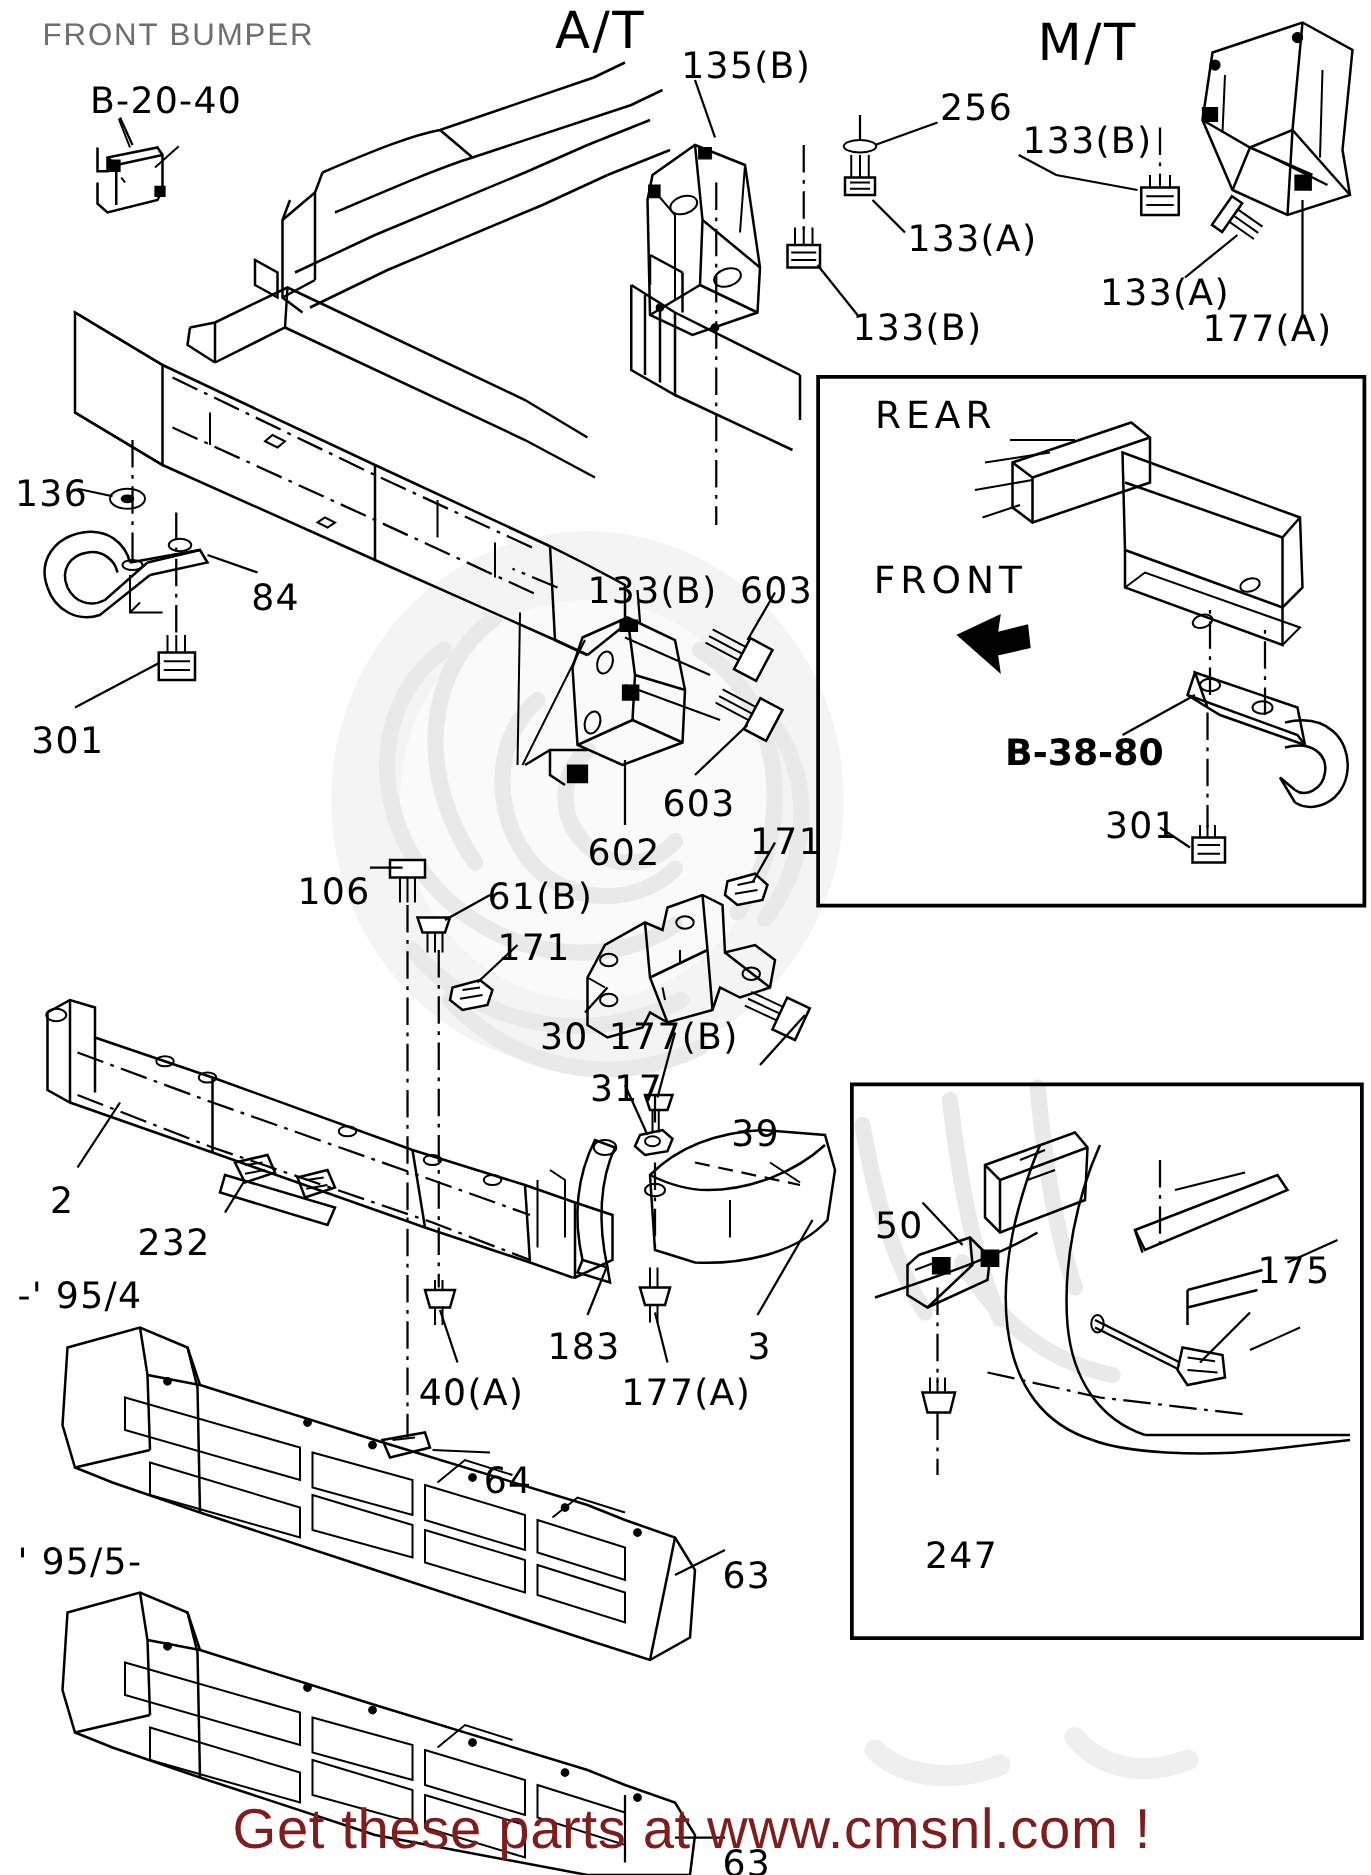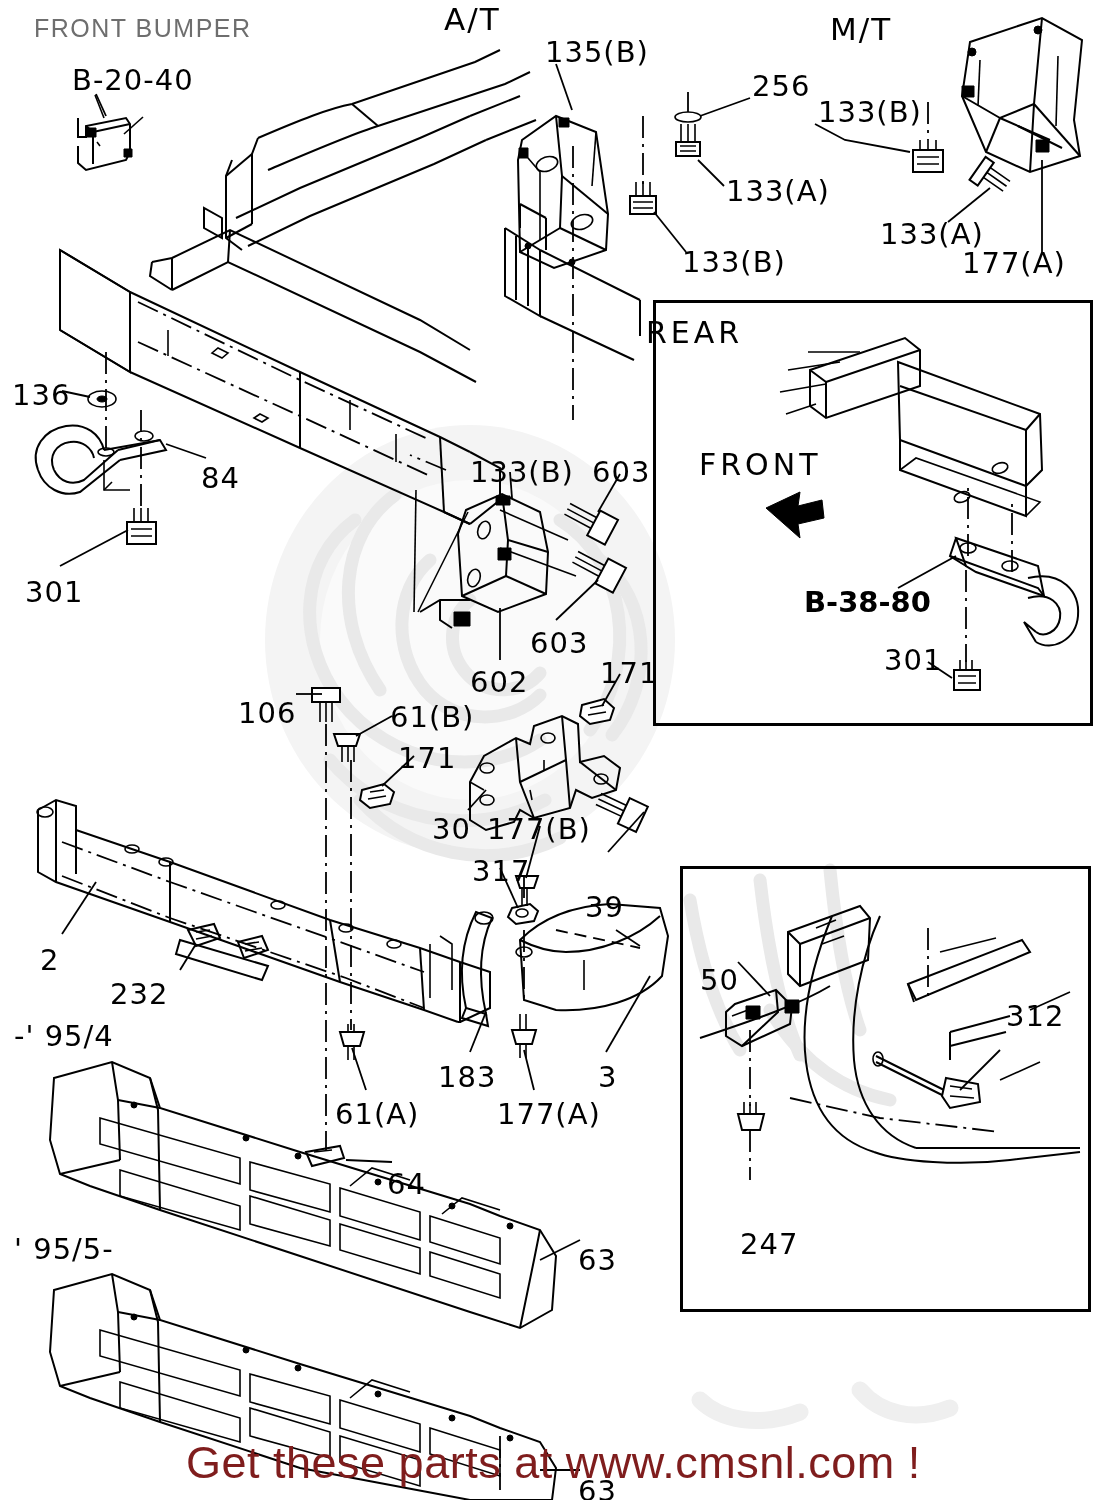--- a/index.html
+++ b/index.html
@@ -12,21 +12,21 @@
   
   .lbl{
     position:absolute;
     font-family:"DejaVu Sans", sans-serif;
     color:#000;
     white-space:nowrap;
     line-height:1;
     letter-spacing:1px;
   }
   .lbl.n{ font-size:29px; }
-  .lbl.hd{ font-size:31px; letter-spacing:2px;}
+  .lbl.hd{ font-size:41px; letter-spacing:2px;}
   .lbl.box{ font-size:30px; letter-spacing:4px;}
   .lbl.bold{ font-weight:bold; font-size:29px; letter-spacing:0px;}
   .title{
     position:absolute;left:34px;top:14px;
     font-family:"Liberation Sans", sans-serif;
     font-size:25px;color:#6e6e6e;letter-spacing:1.5px;
   }
   .wm-text{
     position:absolute;left:186px;top:1437px;
     font-family:"Liberation Sans", sans-serif;
@@ -484,21 +484,21 @@
 
       <path class="ln-thin" d="M960 660 L960 672 M966 660 L966 672 M972 660 L972 672"></path>
       <path class="wht" d="M954 670 L980 670 L980 690 L954 690 Z"></path>
       <path class="ln-thin" d="M958 676 L976 676 M958 683 L976 683"></path>
       <path class="leader" d="M928 662 L952 678"></path>
       <path class="leader" d="M898 588 L956 556"></path>
 
       <path class="solidblk" d="M766 508 L800 492 L798 506 L822 500 L824 518 L798 524 L800 538 Z"></path>
     </g>
   </svg>
-  <div class="lbl box" style="left:646px;top:318px;">REAR</div>
+  <div class="lbl box" style="left:700px;top:318px;">REAR</div>
   <div class="lbl box" style="left:682px;top:450px;margin-left:17px;">FRONT</div>
   <div class="lbl bold" style="left:804px;top:588px;">B-38-80</div>
   <div class="lbl n" style="left:884px;top:646px;">301</div>
 
   <div class="inset" id="inset-bottom"></div>
   <svg class="layer">
     <g>
 
       <path class="ln" d="M880 916 C862 956 850 1010 854 1060 C858 1104 880 1136 916 1148"></path>
       <path class="ln" d="M832 916 C814 960 800 1014 806 1062 C812 1110 836 1140 874 1152"></path>
@@ -535,21 +535,21 @@
       <path class="ln-thin" d="M744 1102 L744 1116 M750 1102 L750 1116 M756 1102 L756 1116"></path>
       <path class="wht" d="M738 1114 L764 1114 L760 1130 L742 1130 Z"></path>
       <path class="ln-dd" d="M750 1130 L750 1180"></path>
       <path class="leader" d="M738 962 L770 996"></path>
       <path class="leader" d="M1000 1050 L960 1090"></path>
       <path class="ln-thin" d="M1030 1010 L1070 992"></path>
       <path class="ln-thin" d="M1000 1080 L1040 1062"></path>
     </g>
   </svg>
   <div class="lbl n" style="left:700px;top:966px;">50</div>
-  <div class="lbl n" style="left:1006px;top:1002px;">312</div>
+  <div class="lbl n" style="left:1006px;top:1002px;">175</div>
   <div class="lbl n" style="left:740px;top:1230px;">247</div>
 
   <div class="title">FRONT BUMPER</div>
   <div class="lbl hd" style="left:444px;top:4px;">A/T</div>
   <div class="lbl hd" style="left:830px;top:14px;">M/T</div>
 
   <div id="callout-layer">
       <div class="lbl n" style="left: 72px; top: 66px;">B-20-40</div>
       <div class="lbl n" style="left: 545px; top: 38px;">135(B)</div>
       <div class="lbl n" style="left: 752px; top: 72px;">256</div>
@@ -572,21 +572,21 @@
       <div class="lbl n" style="left: 432px; top: 815px;">30</div>
       <div class="lbl n" style="left: 487px; top: 815px;">177(B)</div>
       <div class="lbl n" style="left: 472px; top: 857px;">317</div>
       <div class="lbl n" style="left: 585px; top: 857px; margin-top: 36px;">39</div>
       <div class="lbl n" style="left: 40px; top: 946px;">2</div>
       <div class="lbl n" style="left: 110px; top: 980px;">232</div>
       <div class="lbl n" style="left: 14px; top: 1022px;">-' 95/4</div>
       <div class="lbl n" style="left: 438px; top: 1063px;">183</div>
       <div class="lbl n" style="left: 497px; top: 1100px;">177(A)</div>
       <div class="lbl n" style="left: 598px; top: 1063px;">3</div>
-      <div class="lbl n" style="left: 335px; top: 1100px;">61(A)</div>
+      <div class="lbl n" style="left: 335px; top: 1100px;">40(A)</div>
       <div class="lbl n" style="left: 387px; top: 1170px;">64</div>
       <div class="lbl n" style="left: 14px; top: 1235px;">' 95/5-</div>
       <div class="lbl n" style="left: 578px; top: 1246px;">63</div>
       <div class="lbl n" style="left: 578px; top: 1477px;">63</div>
     </div>
 
   <div class="wm-text">Get these parts at www.cmsnl.com !</div>
 
 </div>
 

